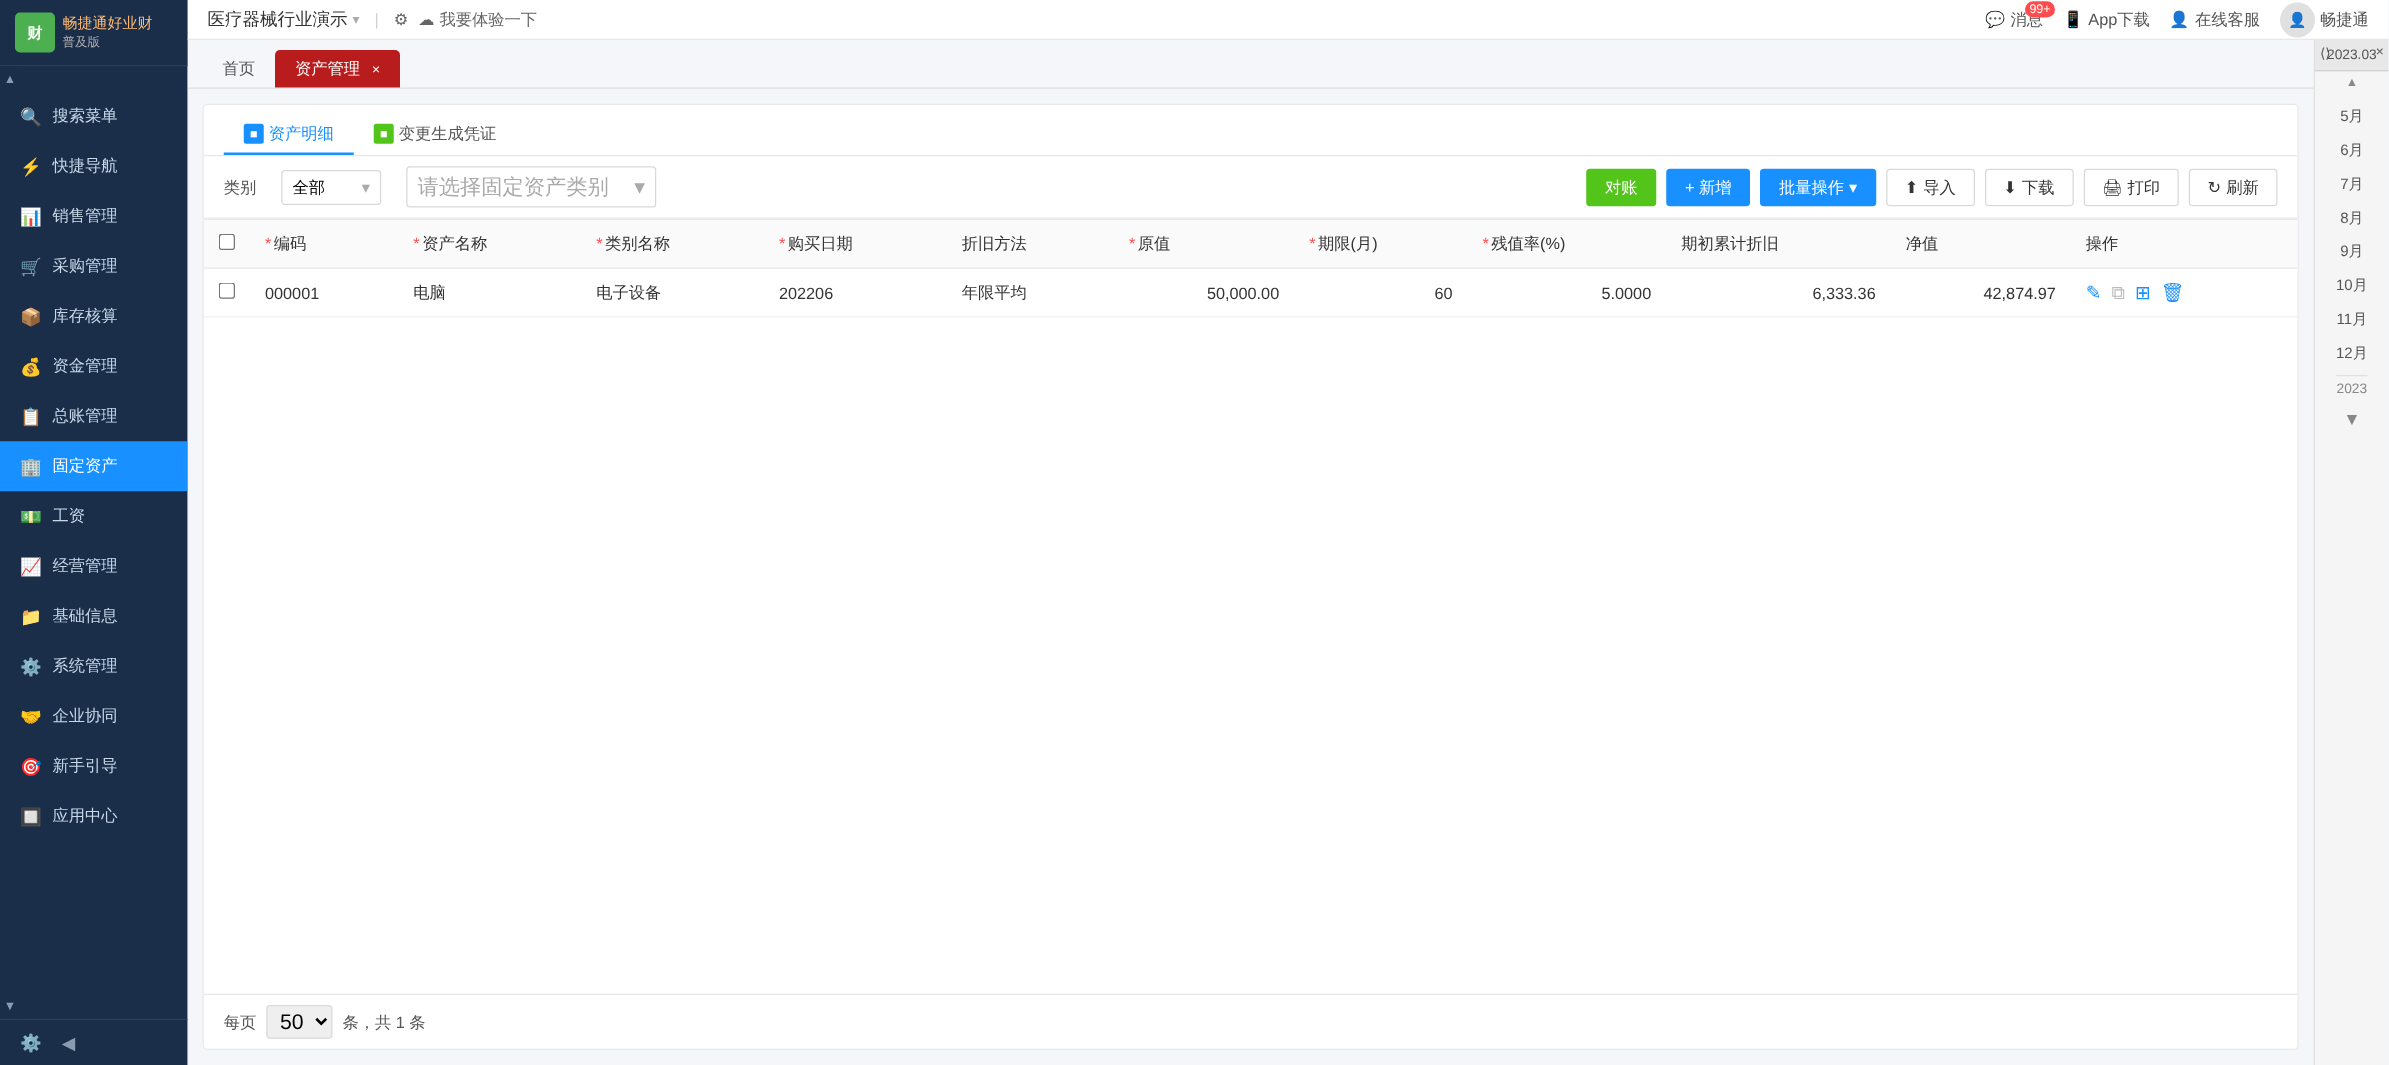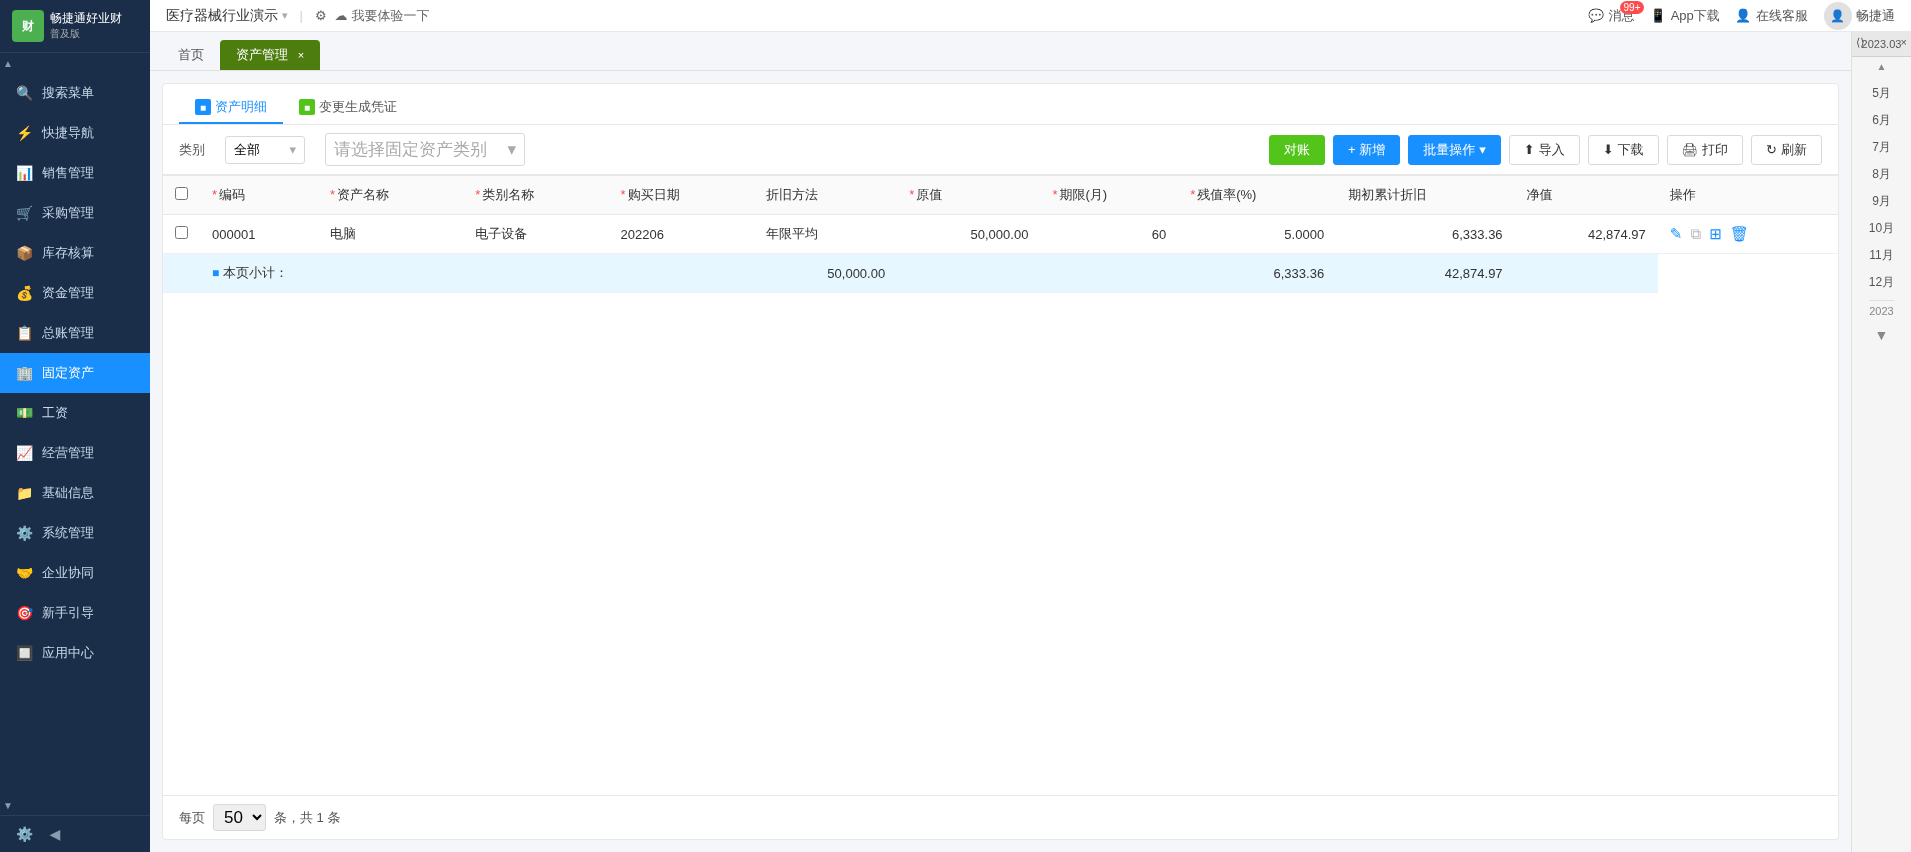--- a/index.html
+++ b/index.html
@@ -28,21 +28,21 @@
       background: #4caf50;
       border-radius: 4px;
       display: flex;
       align-items: center;
       justify-content: center;
       color: white;
       font-size: 12px;
       font-weight: bold;
     }
     .sidebar-logo-text {
-      color: #ffffff;
+      color: #fdba74;
       font-size: 12px;
       line-height: 1.3;
     }
     .sidebar-logo-sub {
       color: #aaa;
       font-size: 10px;
     }
     .sidebar-scroll {
       flex: 1;
       overflow-y: auto;
@@ -188,21 +188,21 @@
     }
     .tab-item {
       padding: 6px 16px;
       border-radius: 4px 4px 0 0;
       cursor: pointer;
       color: #555;
       font-size: 13px;
       background: #e8e8e8;
     }
     .tab-item.active {
-      background: #4d7c0f;
+      background: #b91c1c;
       color: white;
     }
     .tab-close {
       margin-left: 6px;
       font-size: 11px;
       cursor: pointer;
     }
     .tab-home {
       padding: 6px 12px;
       color: #555;
@@ -698,33 +698,20 @@
                 <td style="text-align:right;">42,874.97</td>
                 <td>
                   <div class="action-icons">
                     <span class="action-icon" title="编辑">✎</span>
                     <span class="action-icon disabled" title="复制">⧉</span>
                     <span class="action-icon" title="另存">⊞</span>
                     <span class="action-icon" title="删除">🗑</span>
                   </div>
                 </td>
               </tr>
-              <tr class="subtotal">
-                <td></td>
-                <td colspan="4">
-                  <span style="color:#1890ff;font-size:12px;">■</span>
-                  <span>本页小计：</span>
-                </td>
-                <td style="text-align:right;">50,000.00</td>
-                <td></td>
-                <td></td>
-                <td style="text-align:right;">6,333.36</td>
-                <td style="text-align:right;">42,874.97</td>
-                <td></td>
-              </tr>
             </tbody>
           </table>
         </div>
 
         <div class="pagination">
           <span>每页</span>
           <select class="page-size-select">
             <option>50</option>
           </select>
           <span>条，共 1 条</span>

